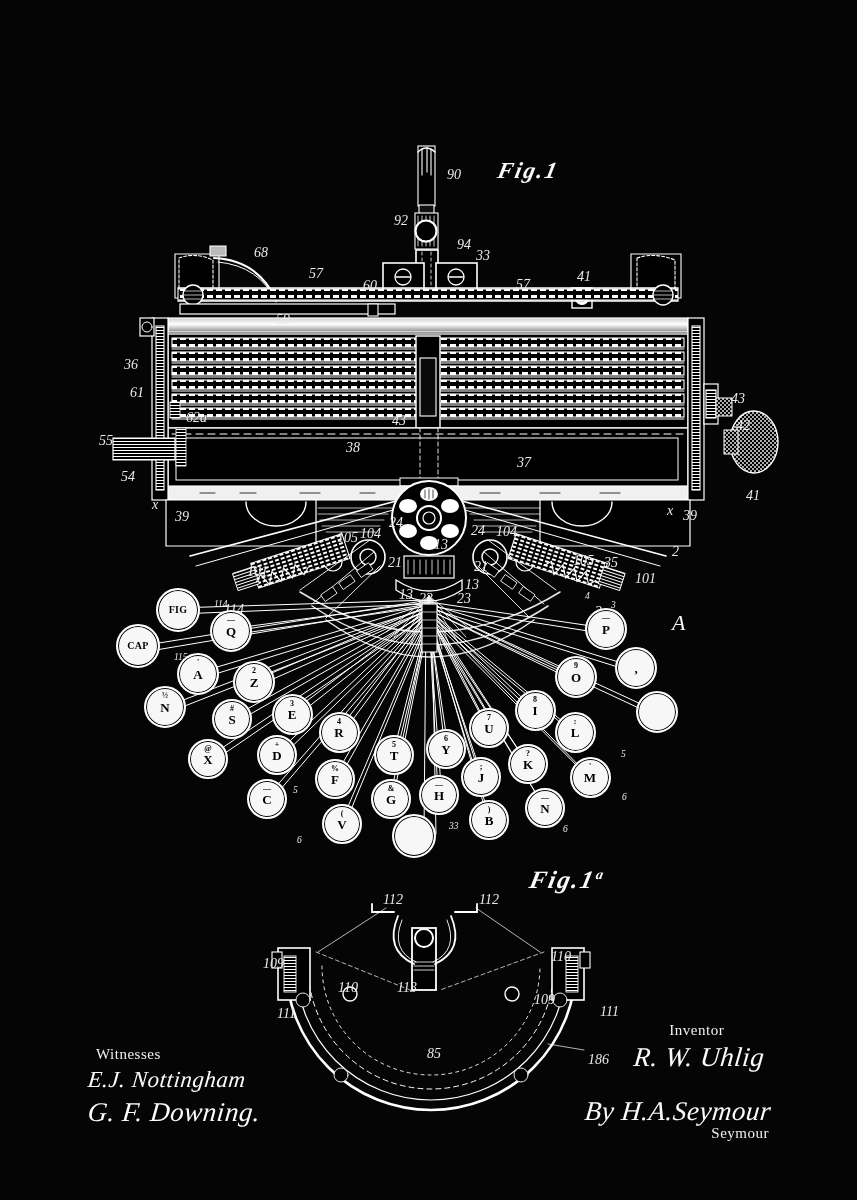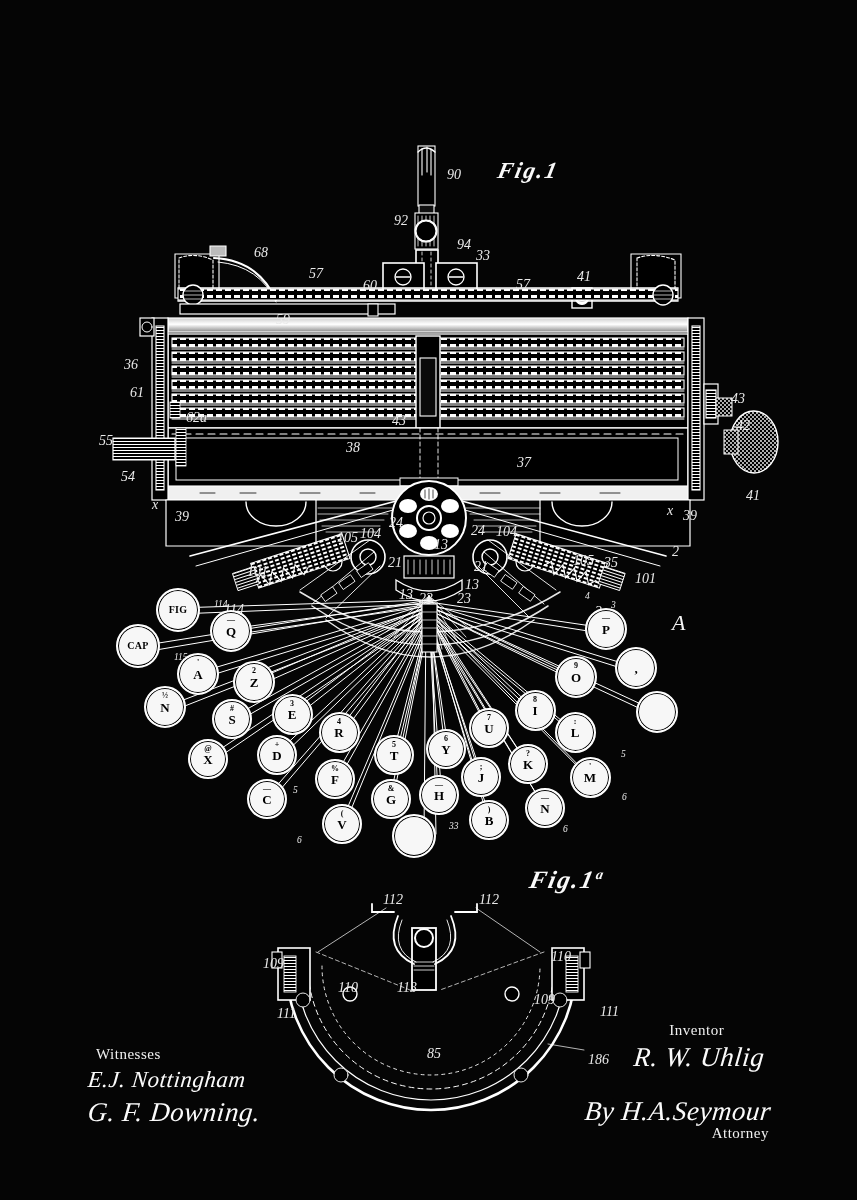--- a/index.html
+++ b/index.html
@@ -800,16 +800,16 @@
     <div class="sig-hand lg">G. F. Downing.</div>
   </div>
 
   <div class="sigblock" id="inventor">
     <div class="sig-caption">Inventor</div>
     <div class="sig-hand lg">R. W. Uhlig</div>
   </div>
 
   <div class="sigblock" id="attorney">
     <div class="sig-hand lg">By H.A.Seymour</div>
-    <div class="sig-caption">Attorney</div>
+    <div class="sig-caption">Seymour</div>
   </div>
 
 </div>
 
 </body></html>

